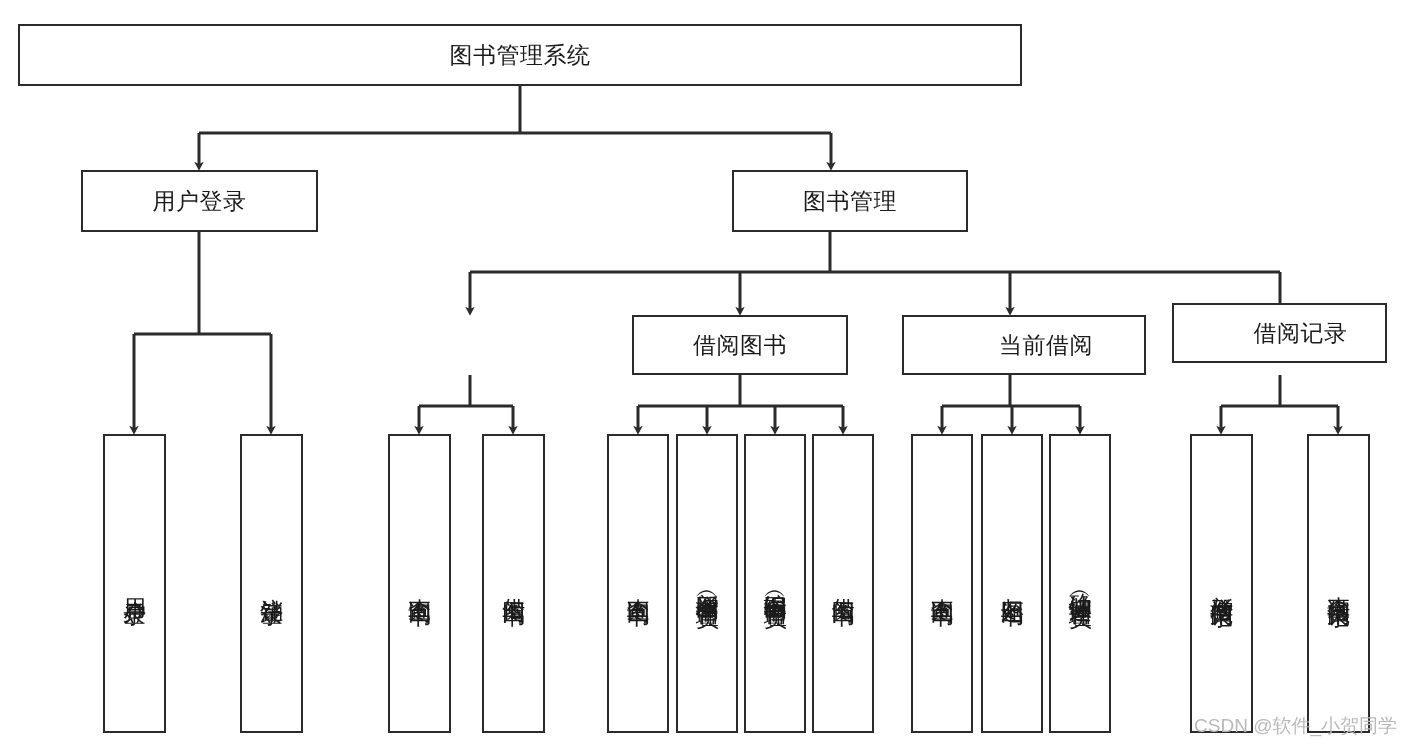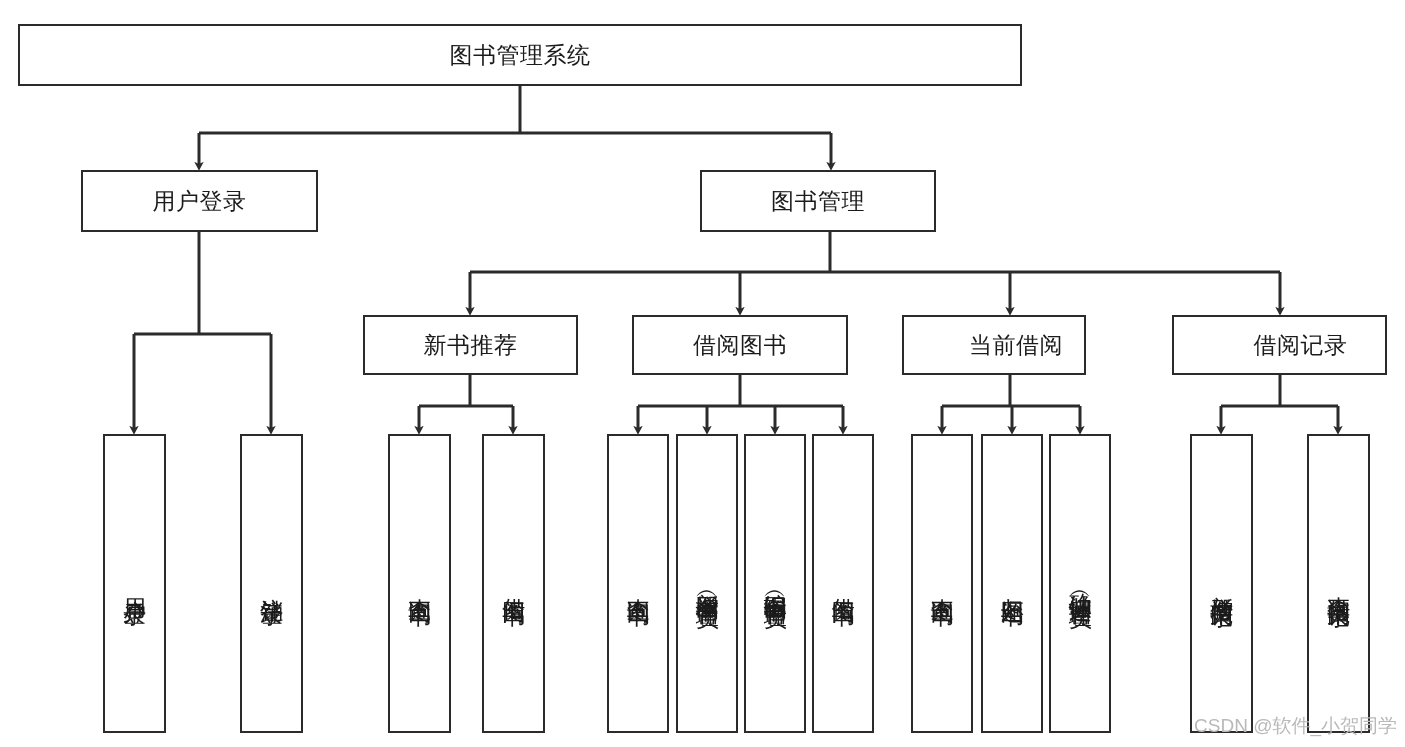--- a/index.html
+++ b/index.html
@@ -124,34 +124,31 @@
     </g>
   </svg>
 
   <div class="node" style="left:18px; top:24px; width:1004px; height:62px;">
     <span class="node-label">图书管理系统</span>
   </div>
 
   <div class="node" style="left:81px; top:170px; width:237px; height:62px;">
     <span class="node-label">用户登录</span>
   </div>
-  <div class="node" style="left:700px; top:170px; width:236px; height:62px;">
+  <div class="node" style="left:732px; top:170px; width:236px; height:62px;">
     <span class="node-label">图书管理</span>
   </div>
 
-  <div class="node" style="left:363px; top:315px; width:215px; height:60px;">
-    <span class="node-label">新书推荐</span>
-  </div>
   <div class="node" style="left:632px; top:315px; width:216px; height:60px;">
     <span class="node-label">借阅图书</span>
   </div>
-  <div class="node" style="left:902px; top:315px; width:184px; height:60px;padding-left:44px;">
+  <div class="node" style="left:902px; top:315px; width:244px; height:60px;padding-left:44px;">
     <span class="node-label">当前借阅</span>
   </div>
-  <div class="node" style="left:1172px; top:315px; width:215px; height:60px;padding-left:42px;">
+  <div class="node" style="left:1172px; top:303px; width:215px; height:60px;padding-left:42px;">
     <span class="node-label">借阅记录</span>
   </div>
 
   <div class="node vertical" style="left:103px; top:434px; width:63px; height:299px;">
     <span class="node-label">用户登录</span>
   </div>
   <div class="node vertical" style="left:240px; top:434px; width:63px; height:299px;">
     <span class="node-label">注销登录</span>
   </div>
 

